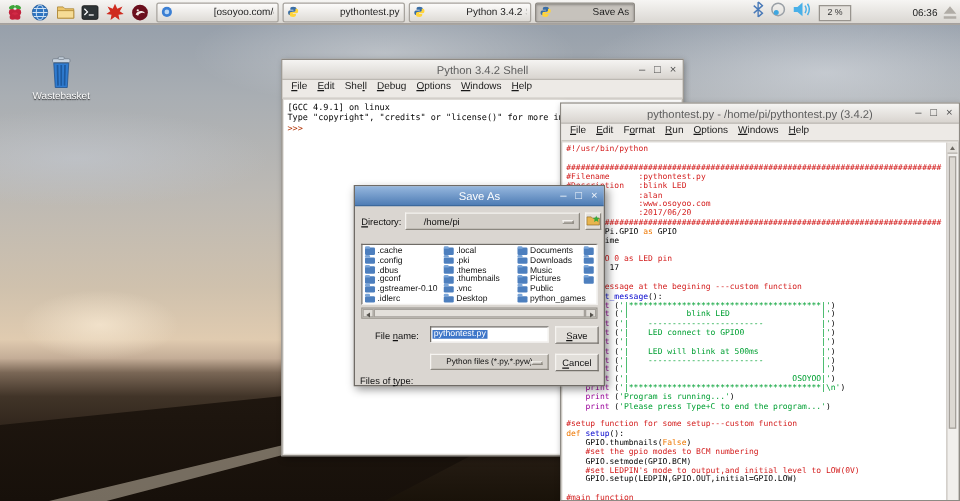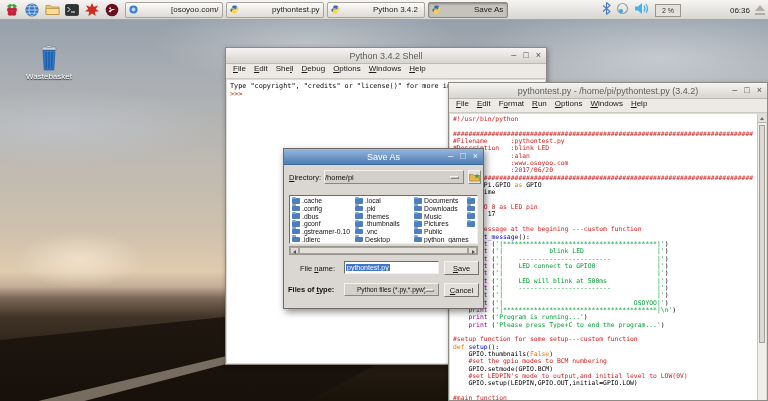--- a/index.html
+++ b/index.html
@@ -76,21 +76,21 @@
 
   
   .dialog{position:absolute;left:283px;top:148px;width:201px;height:161px;z-index:20;
     background:#dad6d1;border:1px solid #6f6b66;box-shadow:2px 3px 7px rgba(0,0,0,.45);}
   .dialog .titlebar{background:linear-gradient(#96b7de,#4f7db5);border-bottom:1px solid #3d699c;}
   .dialog .titlebar .title{color:#fff;font-size:9px;}
   .dialog .win-controls span{color:#f2f6fb;}
   .dlg-label{position:absolute;font-size:7.5px;color:#111;}
   .dir-combo{position:absolute;left:40px;top:21px;width:140px;height:14px;background:#d3cfc9;
     border:1px solid;border-color:#f5f3f0 #8b877f #8b877f #f5f3f0;font-size:7.5px;color:#111;
-    display:flex;align-items:center;}
+    display:flex;align-items:center;padding-left:14px;}
   .combo-ind{position:absolute;right:4px;top:5px;width:9px;height:3px;background:#c5c1bb;
     border:1px solid;border-color:#f5f3f0 #8b877f #8b877f #f5f3f0;}
   .newfolder-btn{position:absolute;left:184px;top:21px;width:13px;height:14px;background:#e2dfda;
     border:1px solid;border-color:#f5f3f0 #8b877f #8b877f #f5f3f0;display:flex;align-items:center;justify-content:center;}
   .file-list{position:absolute;left:5px;top:46px;width:189px;height:49px;background:#fff;overflow:hidden;
     border:1px solid;border-color:#6f6b66 #f2f0ed #f2f0ed #6f6b66;display:flex;padding-top:1px;}
   .fl-col{width:63px;flex:none;}
   .fl-col:nth-child(2){width:59px;} .fl-col:nth-child(3){width:53px;}
   .fl-item{display:flex;align-items:center;height:7.7px;}
   .fl-icon{flex:none;width:8px;height:5.5px;background:#4d7fbe;border-radius:1px;margin:0 2px;position:relative;}
@@ -253,20 +253,21 @@
     <div class="menubar">
         <span class="menu-item"><u>F</u><span>i</span><span>l</span><span>e</span></span>
         <span class="menu-item"><u>E</u><span>d</span><span>i</span><span>t</span></span>
         <span class="menu-item"><span>S</span><span>h</span><span>e</span><u>l</u><span>l</span></span>
         <span class="menu-item"><u>D</u><span>e</span><span>b</span><span>u</span><span>g</span></span>
         <span class="menu-item"><u>O</u><span>p</span><span>t</span><span>i</span><span>o</span><span>n</span><span>s</span></span>
         <span class="menu-item"><u>W</u><span>i</span><span>n</span><span>d</span><span>o</span><span>w</span><span>s</span></span>
         <span class="menu-item"><u>H</u><span>e</span><span>l</span><span>p</span></span>
       </div>
     <div class="shell-body">
+        <div class="cl"><span class="tx">[GCC 4.9.1] on linux</span></div>
         <div class="cl"><span class="tx">Type "copyright", "credits" or "license()" for more information.</span></div>
         <div class="cl"><span class="pr">&gt;&gt;&gt;</span></div>
       </div>
   </div>
 
   <div class="window editor-window">
     <div class="titlebar">
       <span class="title">pythontest.py - /home/pi/pythontest.py (3.4.2)</span>
       <span class="win-controls">
         <span>–</span>
@@ -454,21 +455,21 @@
     <span class="dlg-label ul" style="left:16px;top:115px;"><span>F</span><span>i</span><span>l</span><span>e</span><span> </span><u>n</u><span>a</span><span>m</span><span>e</span><span>:</span></span>
     <div class="fn-input">
       <span class="sel">pythontest.py</span>
     </div>
     <div class="dlg-btn ul" style="top:112px;">
         <u>S</u>
         <span>a</span>
         <span>v</span>
         <span>e</span>
       </div>
-    <span class="dlg-label ul" style="left:4px;top:136px;font-weight:bold;"><span>F</span><span>i</span><span>l</span><span>e</span><span>s</span><span> </span><span>o</span><span>f</span><span> </span><u>t</u><span>y</span><span>p</span><span>e</span><span>:</span></span>
+    <span class="dlg-label ul" style="left:4px;top:151px;"><span>F</span><span>i</span><span>l</span><span>e</span><span>s</span><span> </span><span>o</span><span>f</span><span> </span><u>t</u><span>y</span><span>p</span><span>e</span><span>:</span></span>
     <div class="type-combo">
       <span>Python files (*.py,*.pyw)</span>
       <span class="combo-ind"></span>
     </div>
     <div class="dlg-btn ul" style="top:134px;">
         <u>C</u>
         <span>a</span>
         <span>n</span>
         <span>c</span>
         <span>e</span>

